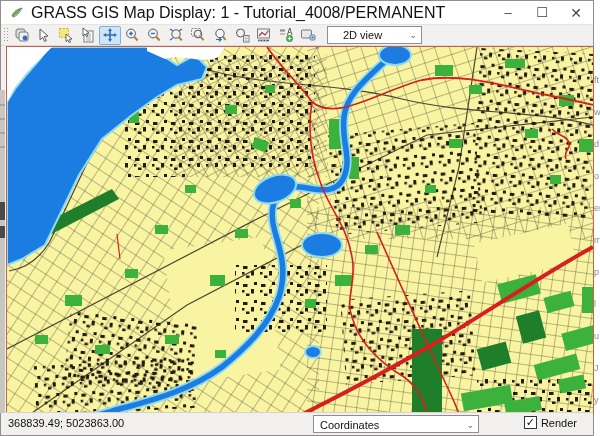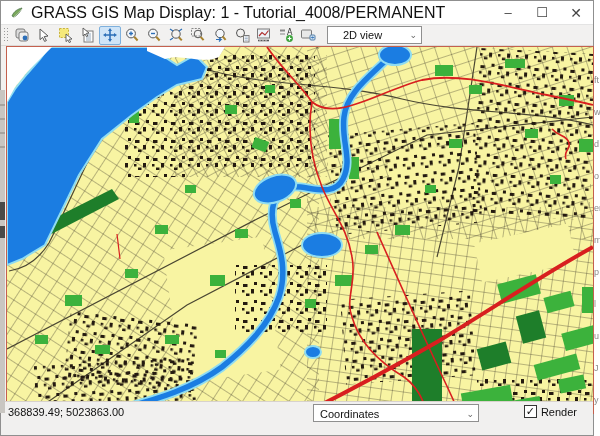--- a/index.html
+++ b/index.html
@@ -43,21 +43,21 @@
   }
   .chev{font-size:9px;color:#666;}
   
   .mapwrap{
     position:absolute;left:5px;top:45px;width:588px;height:368px;
     border:1px solid #c4604e;box-sizing:border-box;background:#fff;
   }
   .mapwrap svg{display:block;}
   
   .statusbar{
-    position:absolute;left:0;right:0;bottom:0;height:34px;background:#f1f0ef;
+    position:absolute;left:0;right:0;bottom:0;height:23px;background:#f1f0ef;
     border-top:1px solid #d8d2cc;box-sizing:border-box;font-size:11px;color:#111;
   }
   .coords{position:absolute;left:7px;top:4px;}
   .combo{
     position:absolute;left:312px;top:2px;width:166px;height:18px;background:#fff;
     border:1px solid #8f8f8f;box-sizing:border-box;display:flex;align-items:center;
     justify-content:space-between;padding:1px 4px 0 6px;font-size:11px;
   }
   .rendergrp{position:absolute;right:16px;top:3px;display:flex;align-items:center;gap:4px;}
   .cbox{width:13px;height:13px;background:#fff;border:1px solid #333;box-sizing:border-box;

